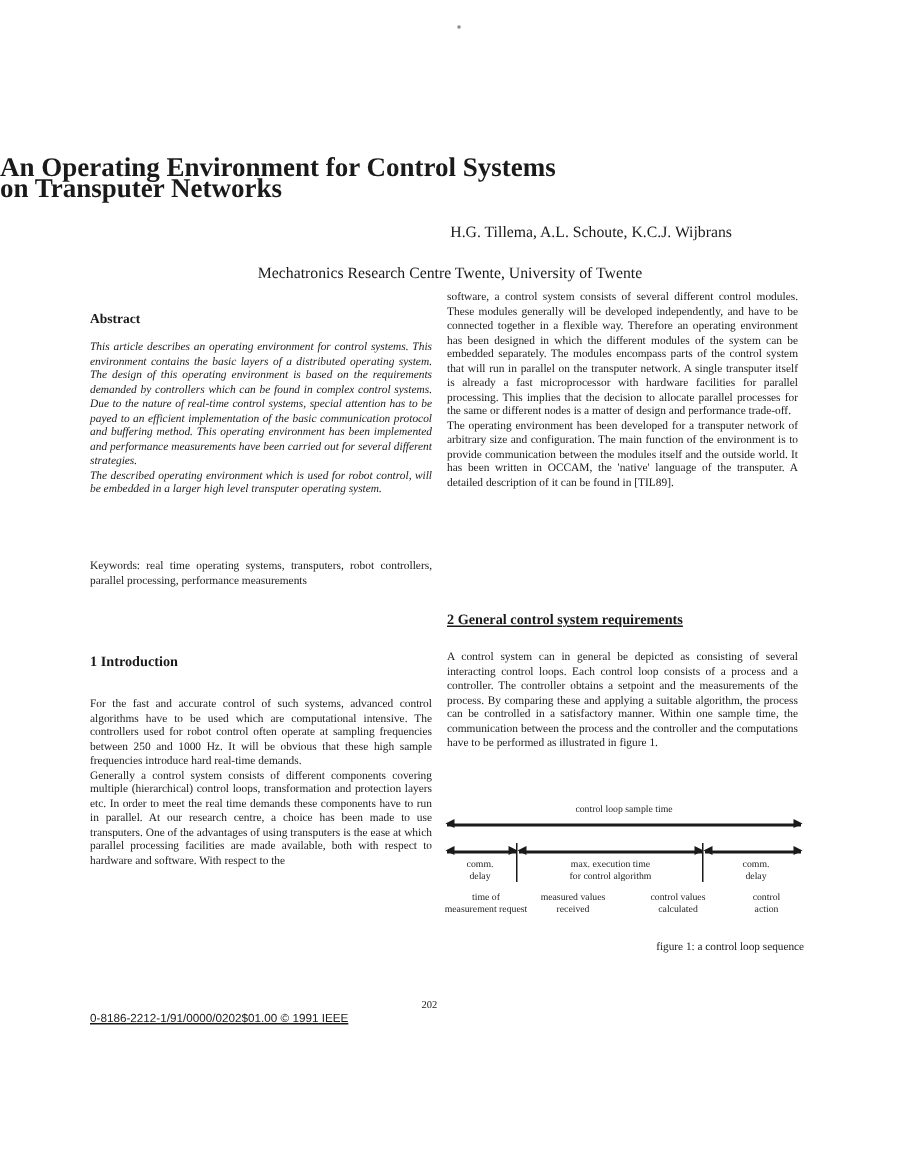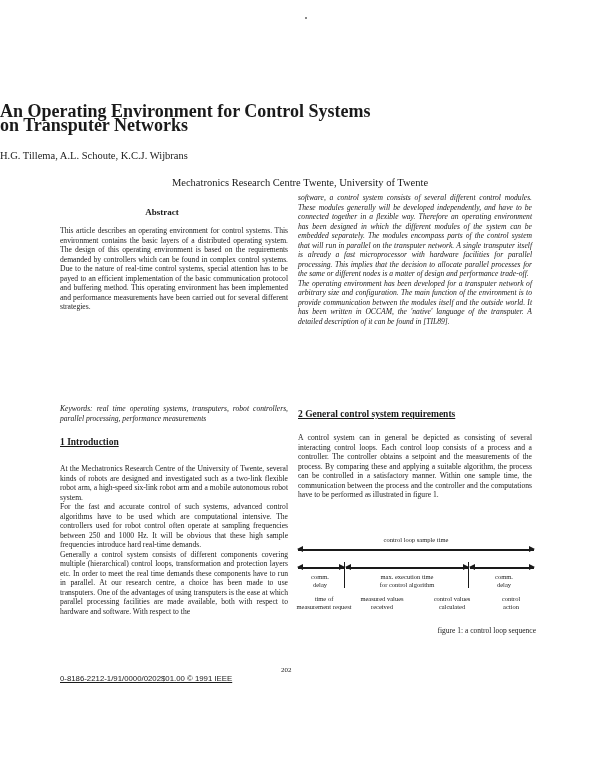--- a/index.html
+++ b/index.html
@@ -1,30 +1,30 @@
 <!DOCTYPE html>
 <html><head>
 <meta charset="utf-8">
 <style>
   html, body { margin: 0; padding: 0; background: #ffffff; }
   body { width: 600px; height: 776px; position: relative; overflow: hidden; color: #1a1a1a; font-family: "Liberation Serif", serif; }
   .title { position: absolute; left: 0; width: 600px; top: 104px; text-align: left; font-weight: bold; font-size: 18px; line-height: 14px; }
-  .authors { position: absolute; left: 0; width: 488px; top: 150px; text-align: left; font-size: 10.5px; }
+  .authors { position: absolute; left: 0; width: 488px; top: 150px; text-align: right; font-size: 10.5px; }
   .affil { position: absolute; left: 0; width: 600px; top: 177px; text-align: center; font-size: 10.5px; }
   .col { position: absolute; font-size: 7.6px; line-height: 9.5px; text-align: justify; }
   .col-left { left: 60px; width: 228px; }
   .col-right { left: 298px; width: 234px; }
-  .abs-head { position: absolute; left: 48px; width: 228px; top: 207px; text-align: center; font-weight: bold; font-size: 9px; }
-  .abstract { top: 226px; }
+  .abs-head { position: absolute; left: 60px; width: 228px; top: 207px; font-weight: bold; font-size: 9px; }
+  .abstract { top: 226px; font-style: italic; }
   .abstract p, .col p { margin: 0; }
-  .keywords { top: 404px; font-style: italic; }
+  .keywords { top: 372px; }
   .sec-head { position: absolute; font-weight: bold; font-size: 9.5px; }
-  .sec1 { left: 60px; top: 437px; text-decoration: underline; }
+  .sec1 { left: 60px; top: 437px; }
   .intro { top: 464px; }
-  .right1 { top: 193px; font-style: italic; }
+  .right1 { top: 193px; }
   .sec2 { left: 298px; top: 409px; text-decoration: underline; }
   .req { top: 433px; }
   .figure { position: absolute; left: 296px; top: 536px; width: 240px; height: 90px; font-size: 6.5px; line-height: 8px; }
   .fig-top-label { position: absolute; left: 0; width: 240px; top: 0; text-align: center; }
   .arrow { position: absolute; height: 1.5px; background: #1a1a1a; }
   .arrow::before, .arrow::after { content: ""; position: absolute; top: -3px; border-top: 3.5px solid transparent; border-bottom: 3.5px solid transparent; }
   .arrow::before { left: -1px; border-right: 6px solid #1a1a1a; }
   .arrow::after { right: -1px; border-left: 6px solid #1a1a1a; }
   .tick { position: absolute; width: 1.2px; background: #1a1a1a; }
   .flabel { position: absolute; text-align: center; }
@@ -41,26 +41,26 @@
 <div class="title">
   <div>An Operating Environment for Control Systems</div>
   <div>on Transputer Networks</div>
 </div>
 <div class="authors">H.G. Tillema, A.L. Schoute, K.C.J. Wijbrans</div>
 <div class="affil">Mechatronics Research Centre Twente, University of Twente</div>
 
 <div class="abs-head">Abstract</div>
 <div class="col col-left abstract">
   <p>This article describes an operating environment for control systems. This environment contains the basic layers of a distributed operating system. The design of this operating environment is based on the requirements demanded by controllers which can be found in complex control systems. Due to the nature of real-time control systems, special attention has to be payed to an efficient implementation of the basic communication protocol and buffering method. This operating environment has been implemented and performance measurements have been carried out for several different strategies.</p>
+  <p>The described operating environment which is used for robot control, will be embedded in a larger high level transputer operating system.</p>
 </div>
 <div class="col col-left keywords">Keywords: real time operating systems, transputers, robot controllers, parallel processing, performance measurements</div>
 
 <div class="sec-head sec1">1   Introduction</div>
 <div class="col col-left intro">
-  <p>At the Mechatronics Research Centre of the University of Twente, several kinds of robots are designed and investigated such as a two-link flexible robot arm, a high-speed six-link robot arm and a mobile autonomous robot system.</p>
   <p>For the fast and accurate control of such systems, advanced control algorithms have to be used which are computational intensive. The controllers used for robot control often operate at sampling frequencies between 250 and 1000 Hz. It will be obvious that these high sample frequencies introduce hard real-time demands.</p>
   <p>Generally a control system consists of different components covering multiple (hierarchical) control loops, transformation and protection layers etc. In order to meet the real time demands these components have to run in parallel. At our research centre, a choice has been made to use transputers. One of the advantages of using transputers is the ease at which parallel processing facilities are made available, both with respect to hardware and software. With respect to the</p>
 </div>
 
 <div class="col col-right right1">
   <p>software, a control system consists of several different control modules. These modules generally will be developed independently, and have to be connected together in a flexible way. Therefore an operating environment has been designed in which the different modules of the system can be embedded separately. The modules encompass parts of the control system that will run in parallel on the transputer network. A single transputer itself is already a fast microprocessor with hardware facilities for parallel processing. This implies that the decision to allocate parallel processes for the same or different nodes is a matter of design and performance trade-off.</p>
   <p>The operating environment has been developed for a transputer network of arbitrary size and configuration. The main function of the environment is to provide communication between the modules itself and the outside world. It has been written in OCCAM, the 'native' language of the transputer. A detailed description of it can be found in [TIL89].</p>
 </div>
 
 <div class="sec-head sec2">2   General control system requirements</div>

